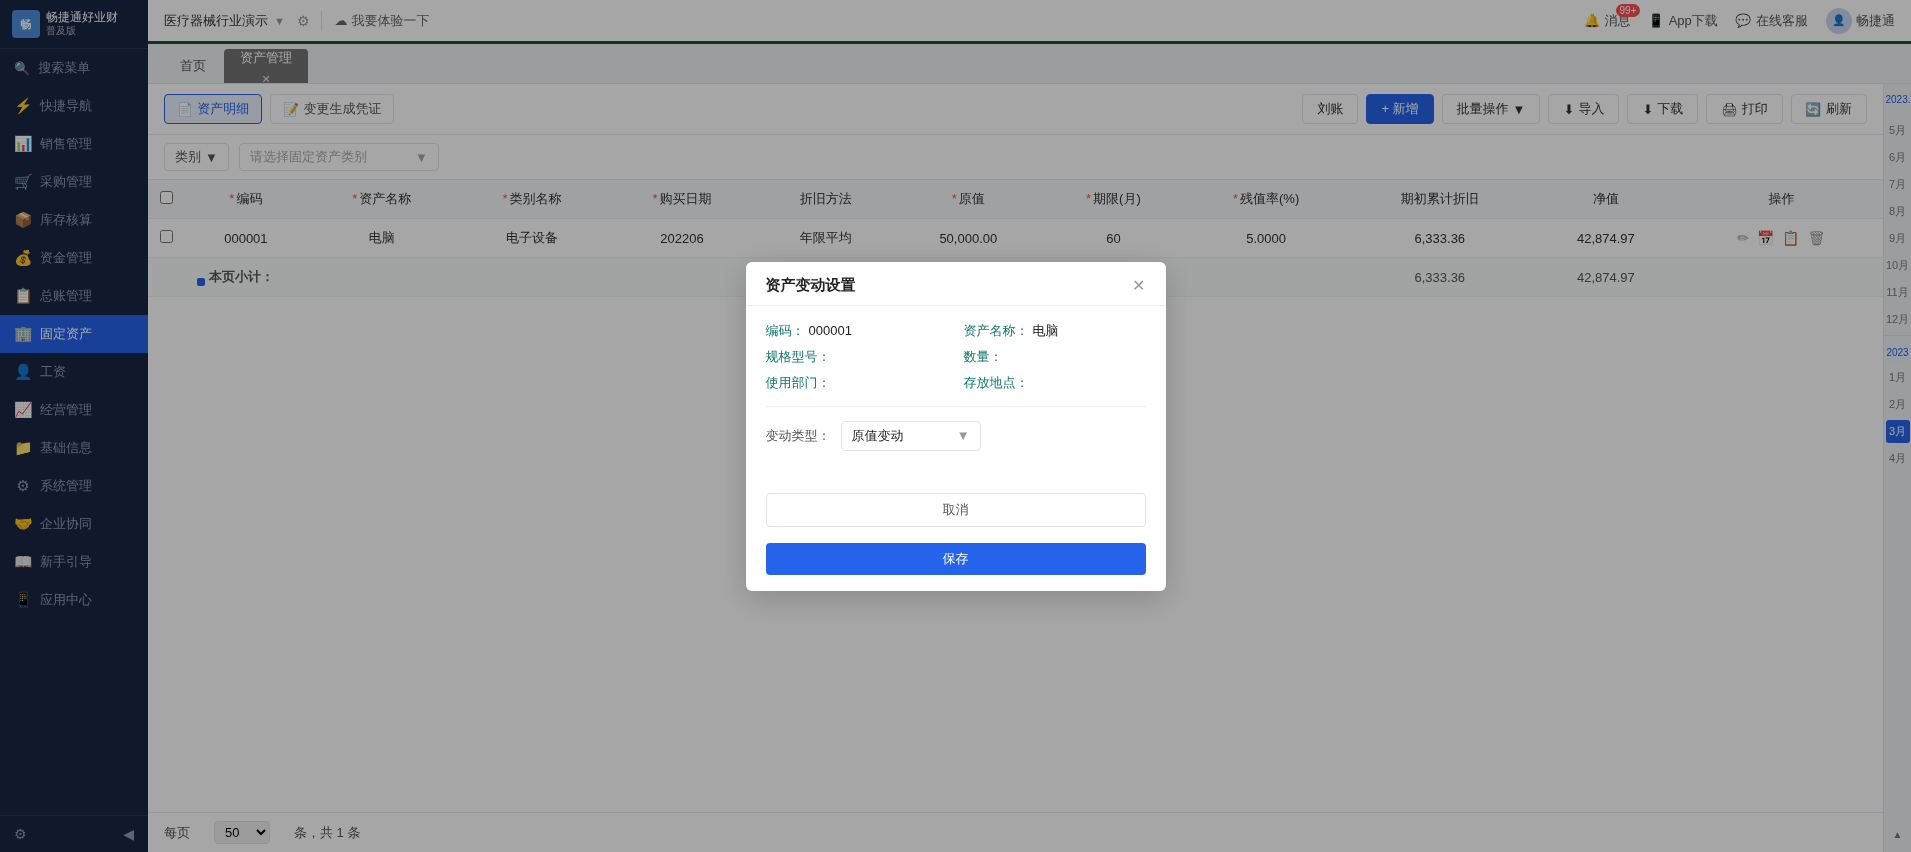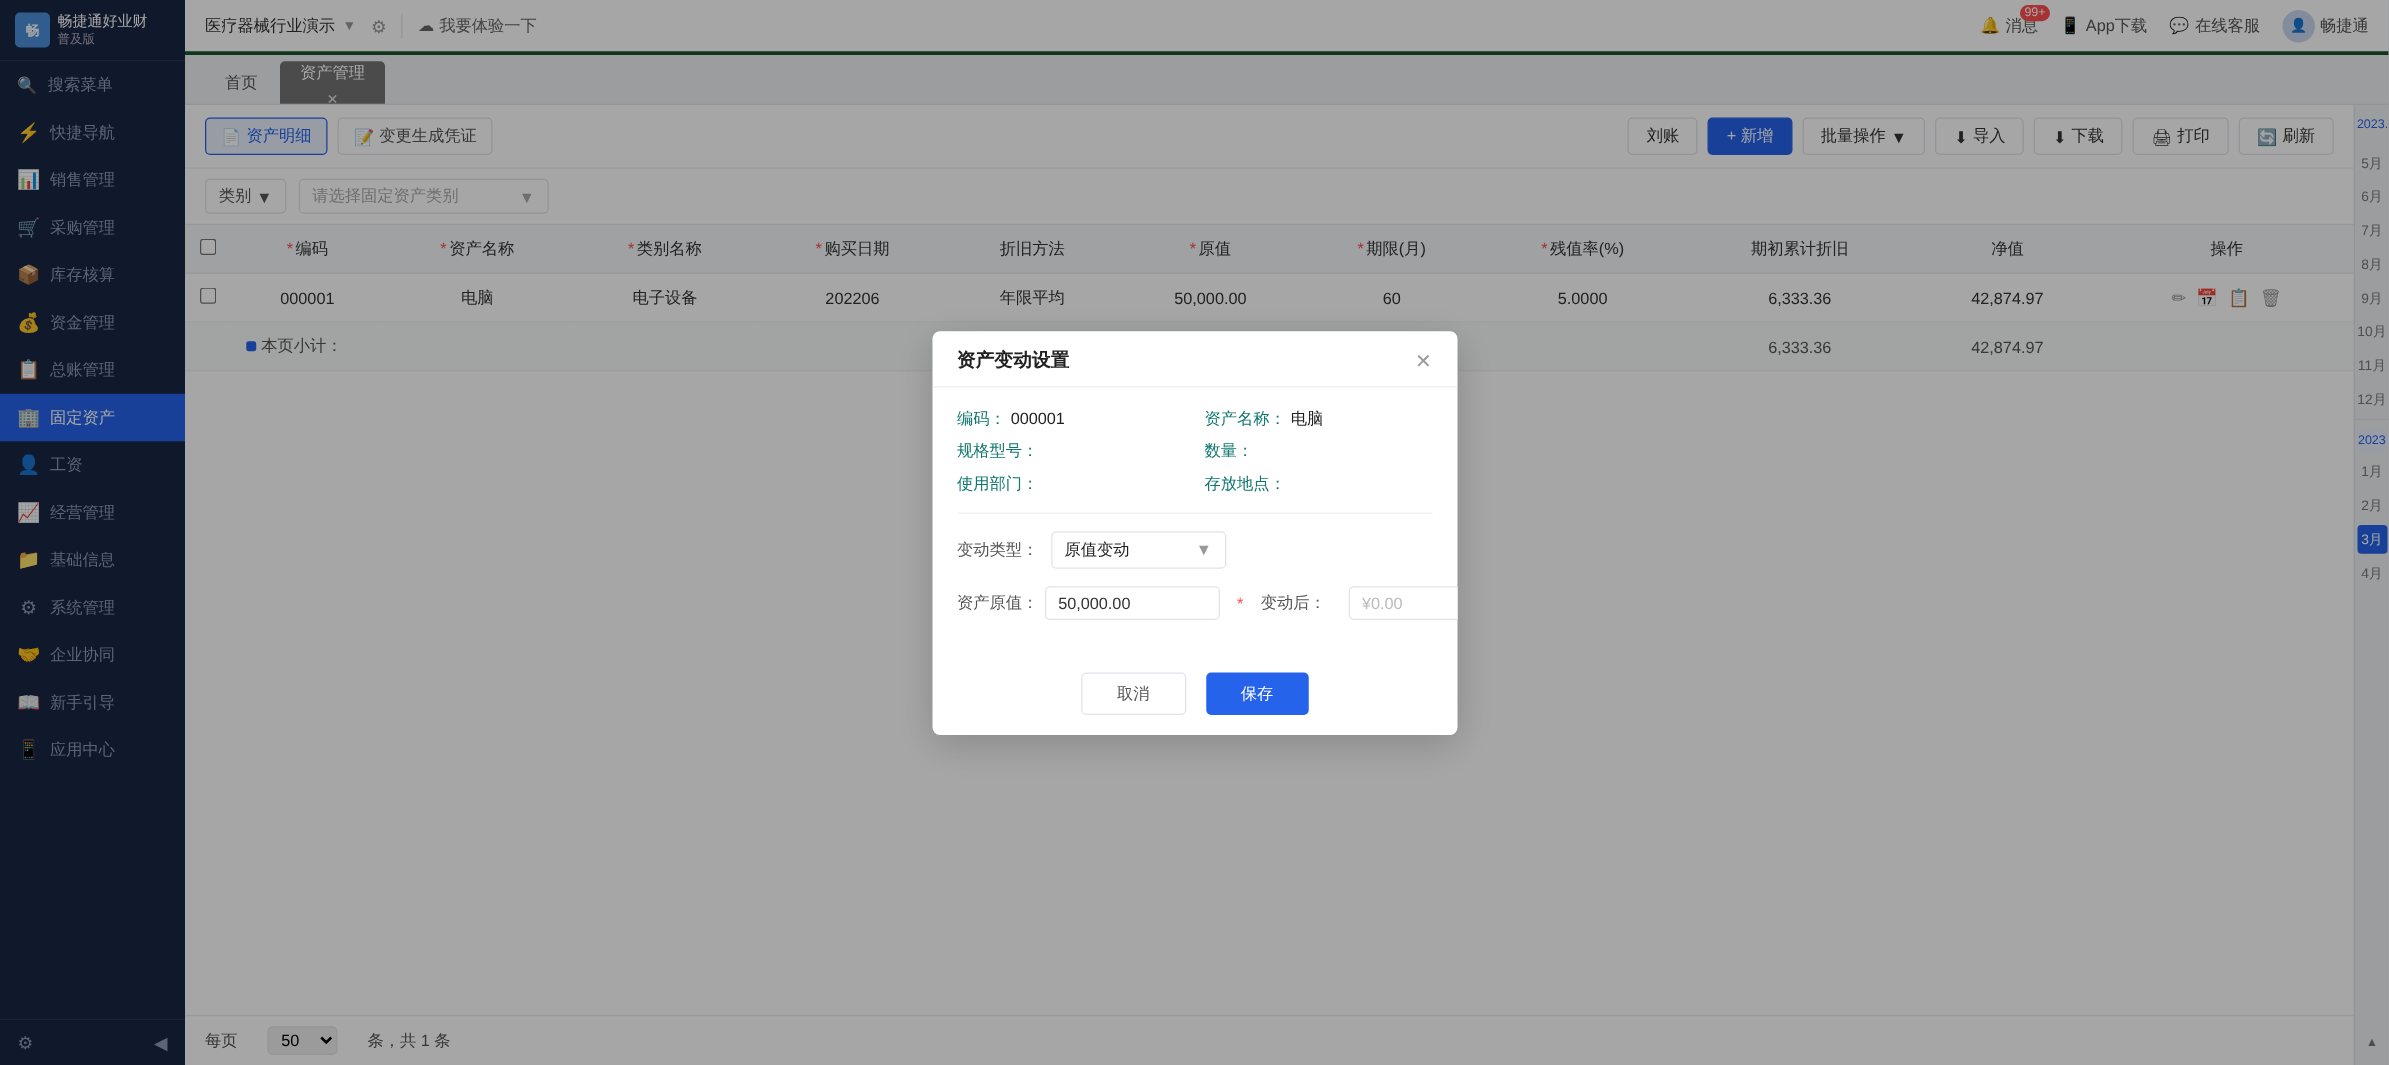--- a/index.html
+++ b/index.html
@@ -257,21 +257,21 @@
     tbody td {
       padding: 10px 12px;
       border-bottom: 1px solid #f0f2f5;
       text-align: center;
       color: #333;
     }
     .table-checkbox { width: 36px; }
     .table-ops { display: flex; align-items: center; justify-content: center; gap: 8px; }
     .op-icon { color: #999; cursor: pointer; font-size: 14px; }
     .subtotal-row td { background: #f9fafb; color: #555; }
-    .subtotal-label { display: flex; align-items: center; gap: 4px; }
+    .subtotal-label { display: flex; align-items: flex-end; gap: 4px; font-weight: bold; }
     .subtotal-dot { width: 8px; height: 8px; background: #2563eb; border-radius: 2px; display: inline-block; }
 
     
     .pagination {
       background: #fff;
       padding: 8px 16px;
       display: flex;
       align-items: center;
       gap: 24px;
       border-top: 1px solid #e8eaf0;
@@ -386,20 +386,21 @@
       min-width: 140px;
       background: #fff;
     }
     .dialog-input-val { color: #333; flex: 1; }
     .dialog-input-placeholder { color: #bbb; flex: 1; }
     .dialog-footer {
       display: flex;
       justify-content: center;
       gap: 16px;
       padding: 12px 20px 16px;
+      flex-direction: column;
     }
     .btn-cancel {
       padding: 7px 28px;
       border: 1px solid #e0e3ea;
       border-radius: 4px;
       background: #fff;
       color: #555;
       cursor: pointer;
       font-size: 13px;
     }
@@ -721,30 +722,19 @@
       </div>
 
       <div class="dialog-field">
         <span class="dialog-field-label">变动类型：</span>
         <div class="dialog-select-wrap">
           <span class="dialog-select-val">原值变动</span>
           <span class="dialog-select-arrow">▼</span>
         </div>
       </div>
 
-      <div class="dialog-field">
-        <span class="dialog-field-label">资产原值：</span>
-        <div class="dialog-input-wrap">
-          <span class="dialog-input-val">50,000.00</span>
-        </div>
-        <span style="color:#ff4d4f;margin:0 4px;">*</span>
-        <span class="dialog-field-label">变动后：</span>
-        <div class="dialog-input-wrap" style="cursor:text;">
-          <span class="dialog-input-placeholder">¥0.00</span>
-        </div>
-      </div>
     </div>
     <div class="dialog-footer">
       <button class="btn-cancel">取消</button>
       <button class="btn-save">保存</button>
     </div>
   </div>
 </div>
 
 </body></html>

